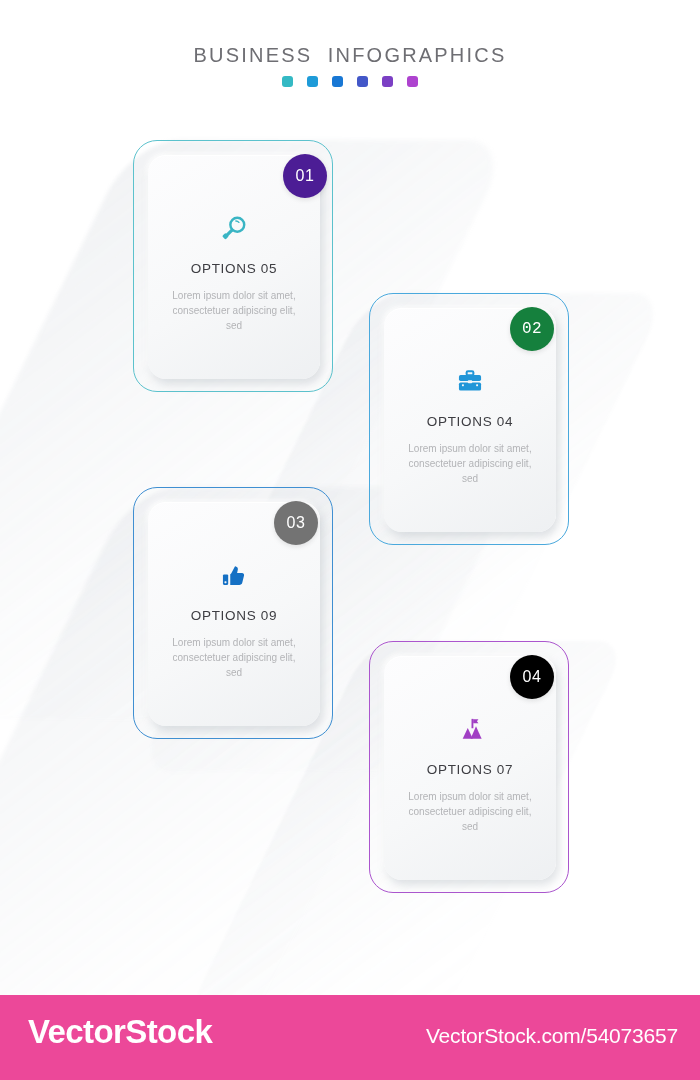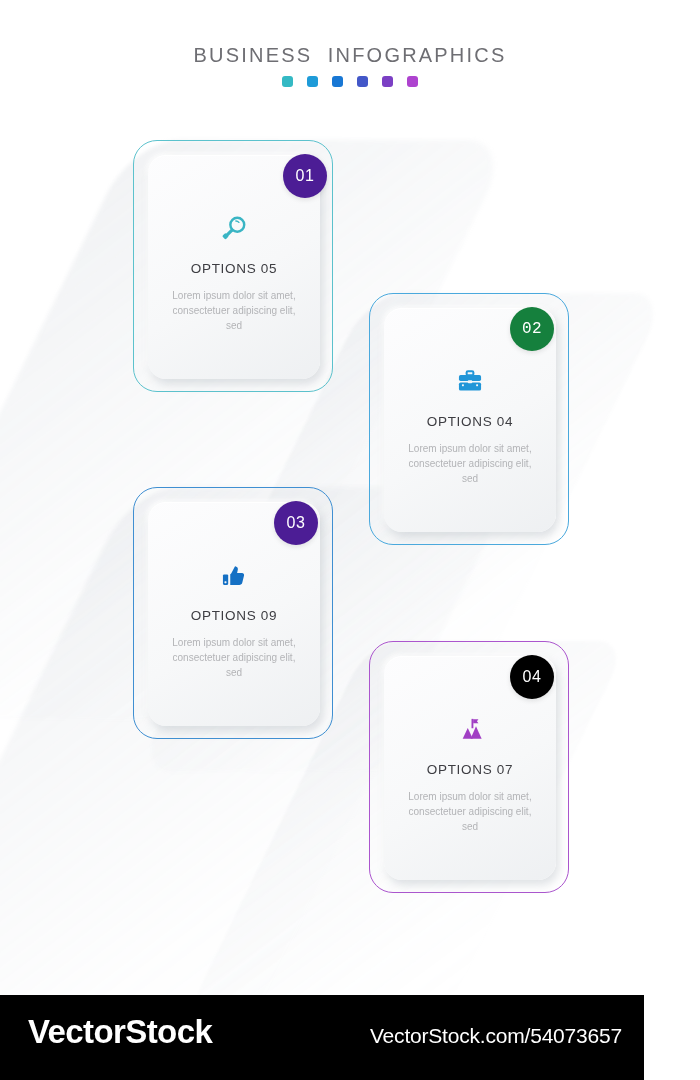--- a/index.html
+++ b/index.html
@@ -90,22 +90,22 @@
     color:#ffffff;
     font-size:16px;
     letter-spacing:.5px;
     z-index:6;
     box-shadow:0 2px 5px rgba(0,0,0,.10);
   }
 
   
   #footer {
     position:absolute; left:0; top:995px;
-    width:644px; height:85px;
-    background:#000000;
+    width:700px; height:85px;
+    background:#ec4899;
     z-index:20;
   }
   #footer-brand {
     position:absolute; left:28px; top:18px;
     color:#ffffff; font-size:33px; font-weight:700;
     letter-spacing:-.6px;
   }
   #footer-url {
     position:absolute; right:22px; top:29px;
     color:#ffffff; font-size:21px; letter-spacing:-.2px;
@@ -176,21 +176,21 @@
       <div class="icon-wrap">
         <svg width="30" height="30" viewBox="0 0 32 32" fill="none">
           <rect x="4.2" y="15.4" width="5.6" height="11.2" rx="1.2" fill="#1570c4"></rect>
           <rect x="5.8" y="22.6" width="2.2" height="2.2" rx=".7" fill="#f4f5f7"></rect>
           <path d="M12 26.6h9.6c1.6 0 2.9-1 3.2-2.4l1.9-7.6c.3-1.4-.7-2.7-2.1-2.7h-5.3l.8-3.8c.3-1.6-.7-3-2.1-3.3-.7-.1-1.2.2-1.5.8l-3.2 6.2c-.3.6-.8 1-1.3 1.3v11.5z" fill="#1570c4"></path>
         </svg>
       </div>
       <div class="card-title">OPTIONS 09</div>
       <div class="card-desc">Lorem ipsum dolor sit amet, consectetuer adipiscing elit, sed</div>
     </div>
-    <div class="badge" style="background: #4c1d95; left: 140px; top: 13px;">
+    <div class="badge" style="background: #737373; left: 140px; top: 13px;">
       <span>03</span>
     </div>
   </div>
 
   <div class="card" id="card-4" style="left: 369px; top: 641px; border-color: rgb(171, 85, 206);">
     <div class="card-inner">
       <div class="icon-wrap">
         <svg width="32" height="30" viewBox="0 0 34 32" fill="none">
           <path d="M19.6 5.2v10" stroke="#a13fc4" stroke-width="2"></path>
           <path d="M20.4 5.6h5.6l-1.6 2.1 1.6 2.1h-5.6z" fill="#a13fc4"></path>

